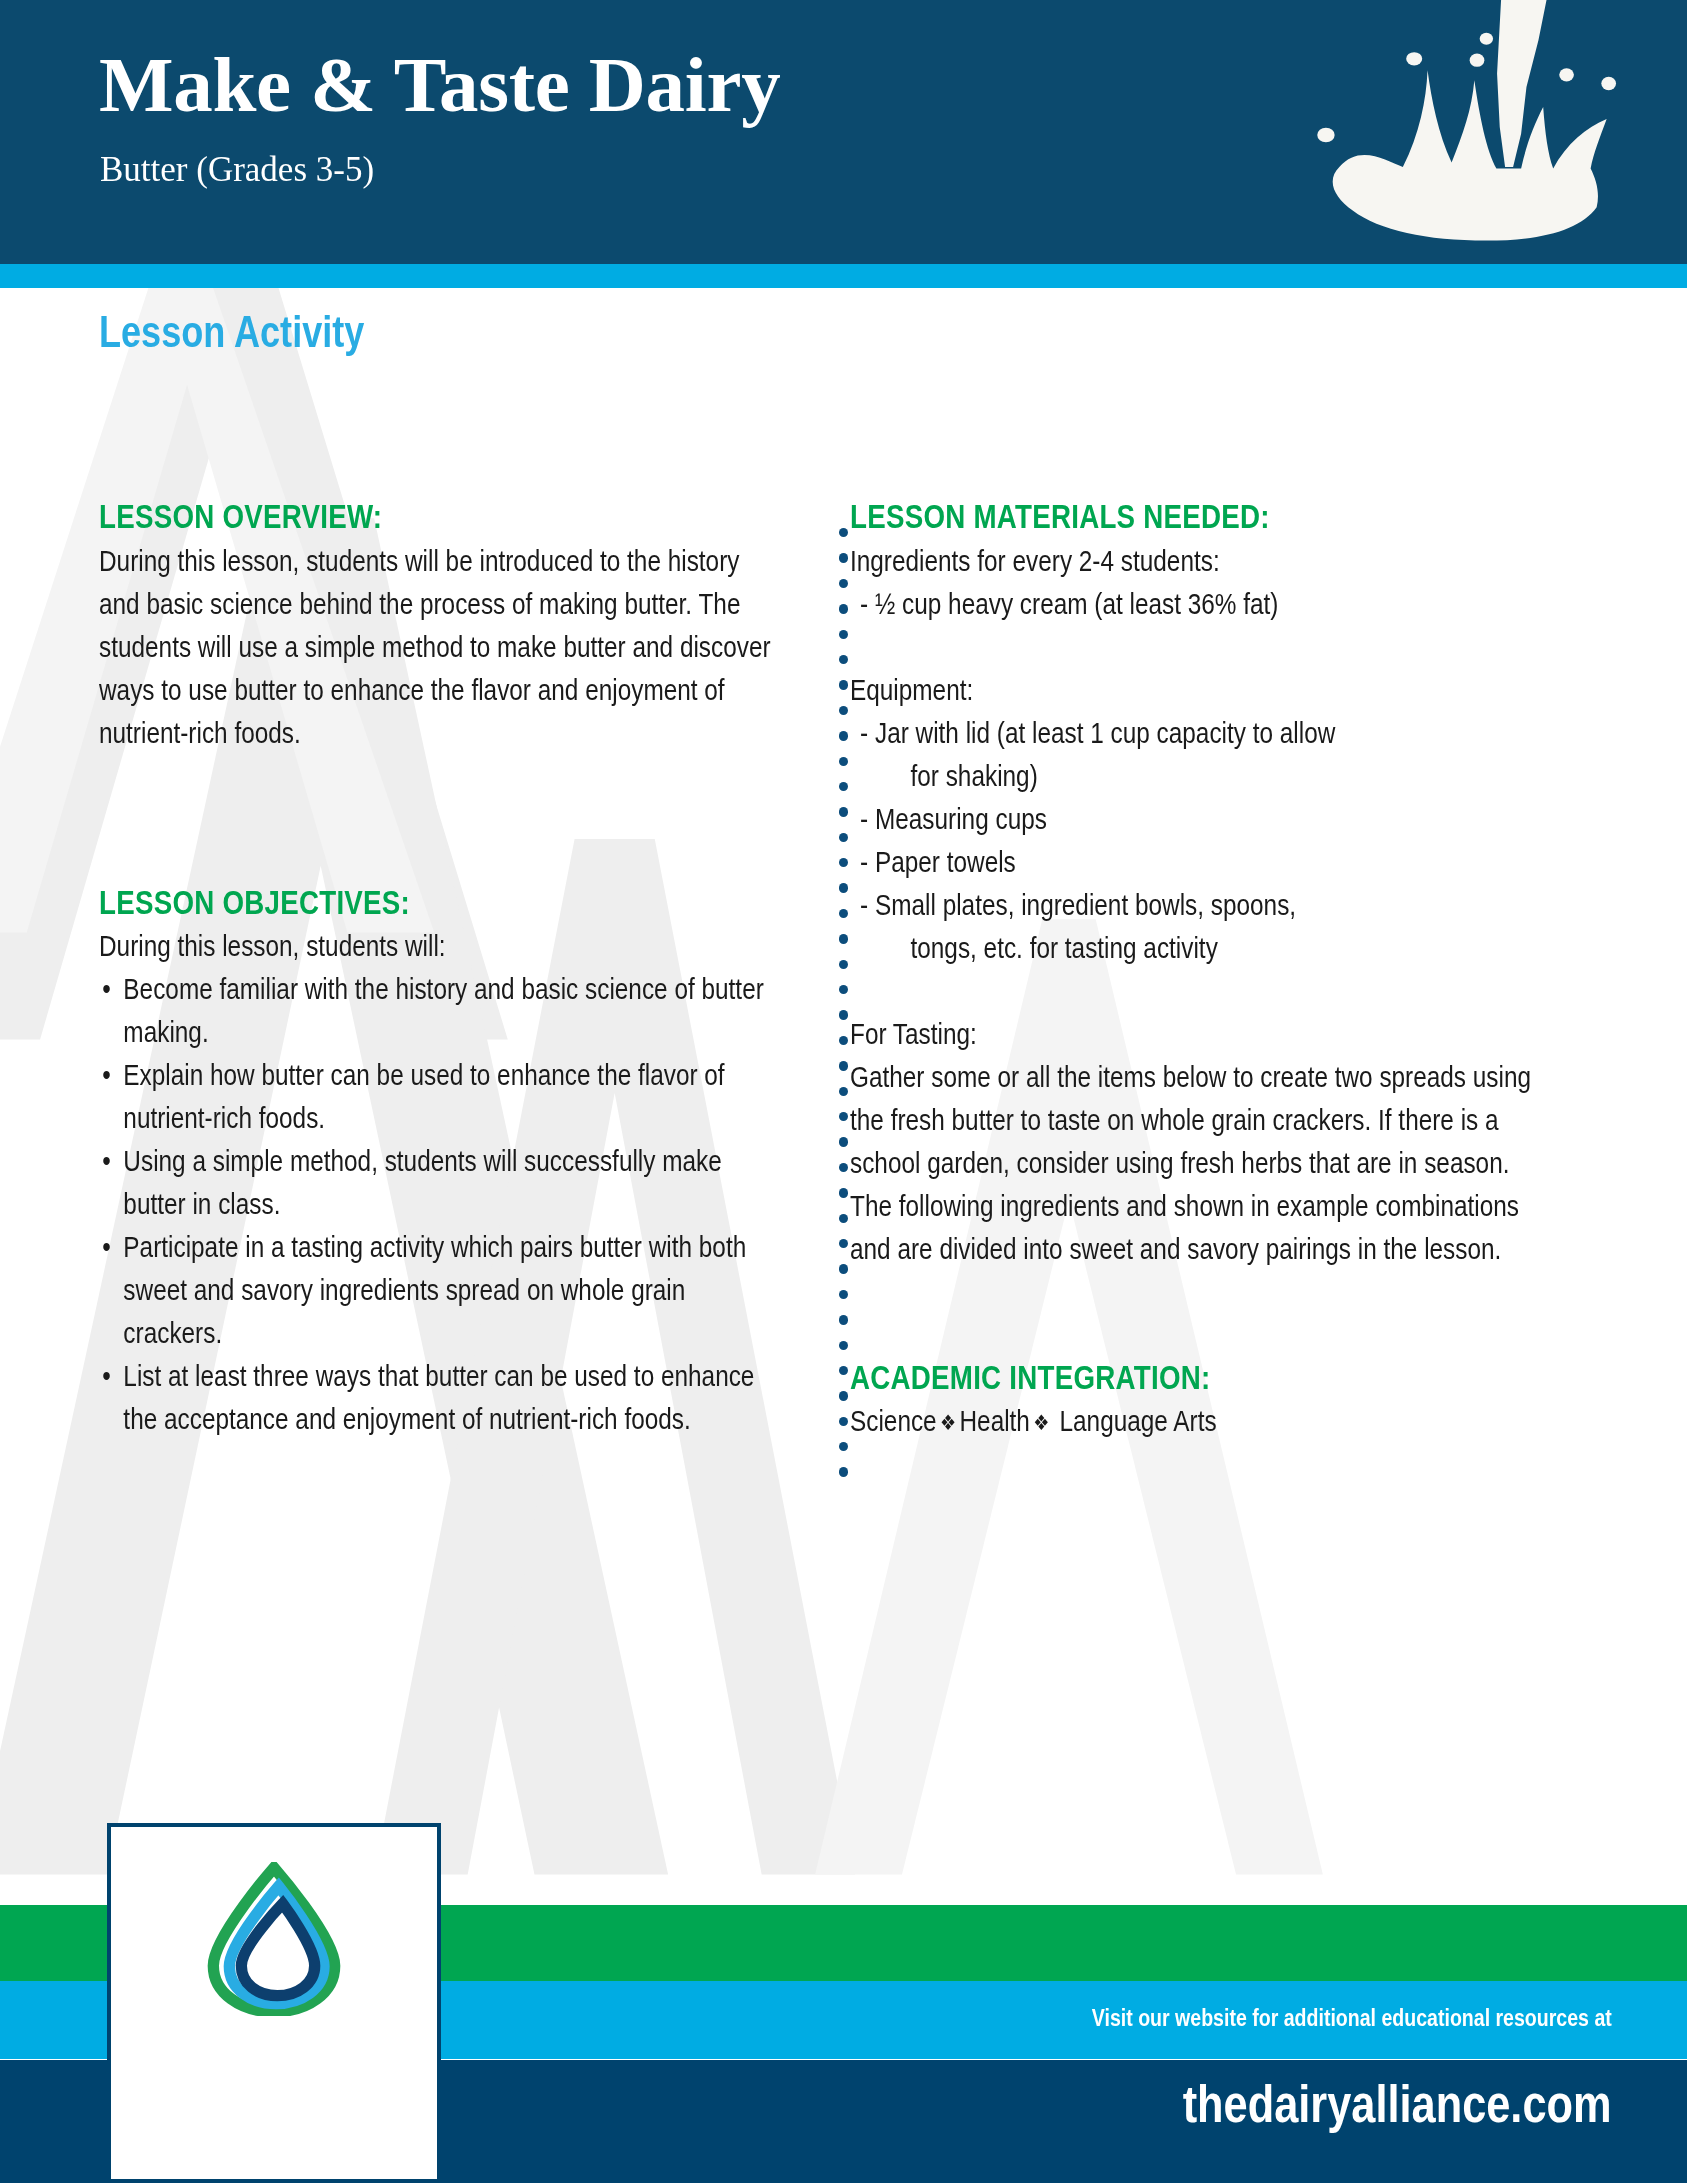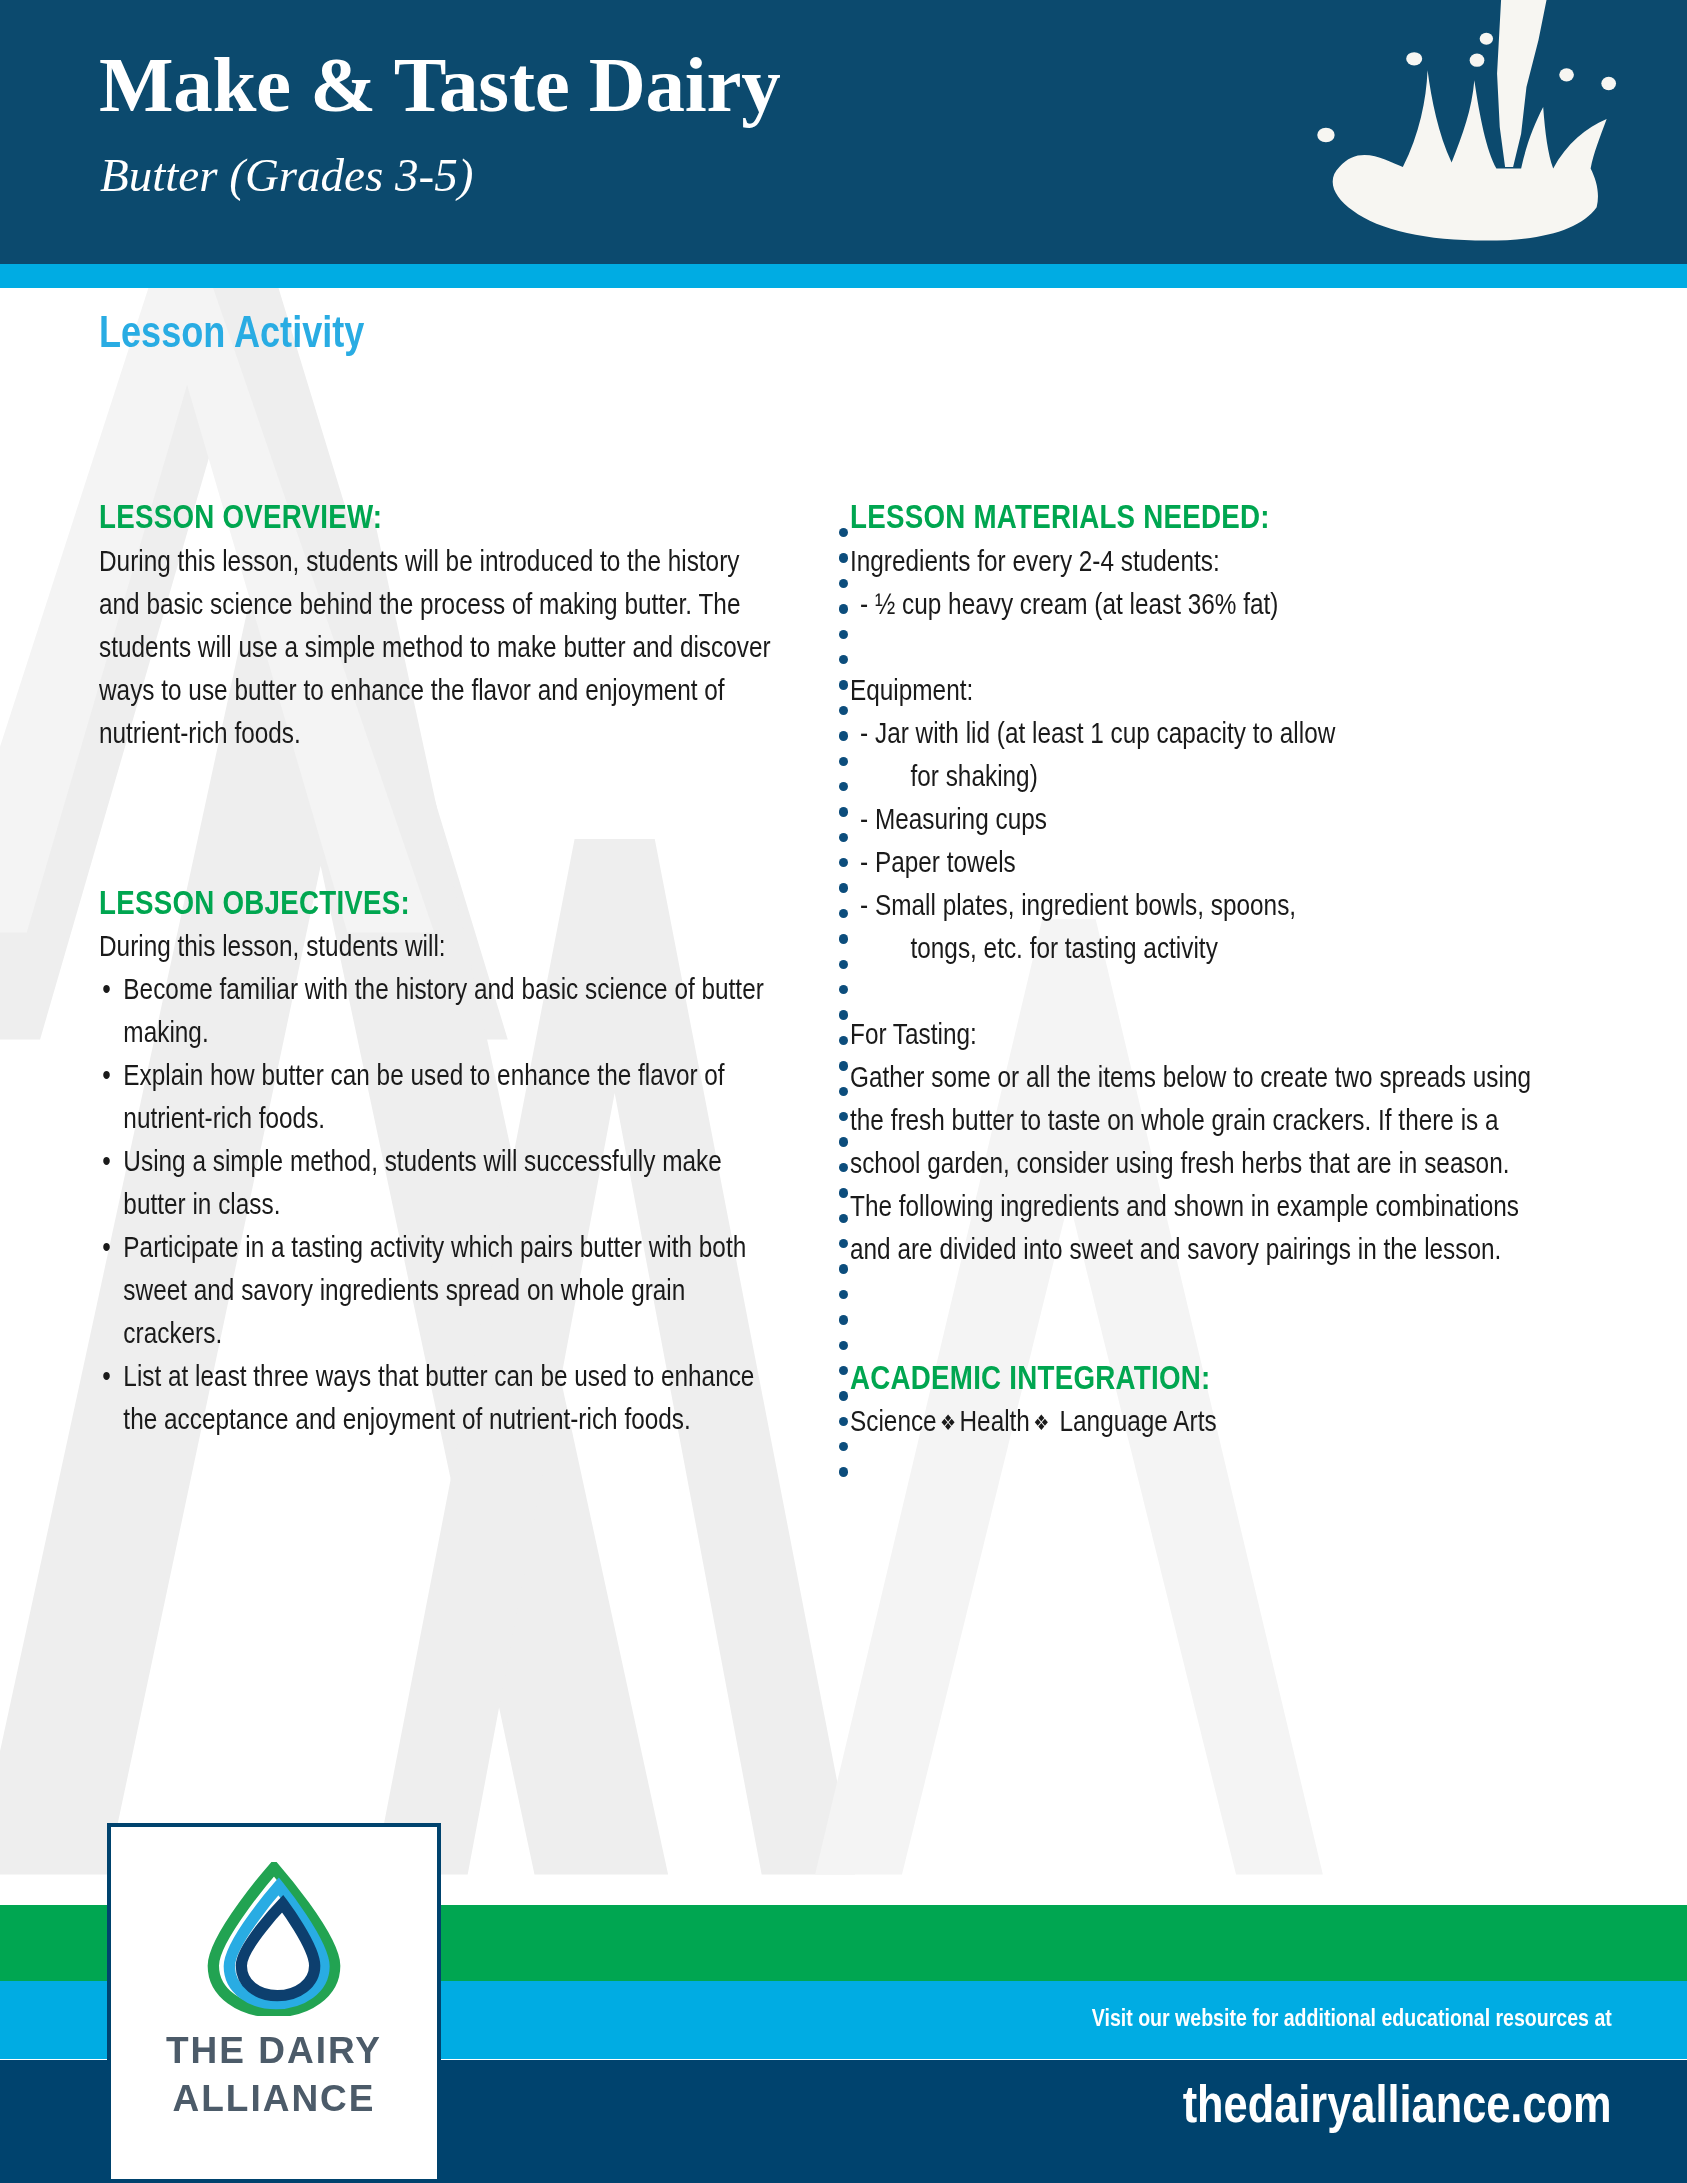--- a/index.html
+++ b/index.html
@@ -40,24 +40,23 @@
     font-size: 79px;
     line-height: 1;
     color: #ffffff;
     letter-spacing: -0.3px;
   }
   .header-subtitle {
     position: absolute;
     left: 100px; top: 152px;
     font-family: "Liberation Serif", serif;
     font-weight: normal;
-    font-size: 47px;
+    font-size: 35px;
     line-height: 1;
     color: #ffffff;
-    font-style: italic;
   }
   .header-splash {
     position: absolute;
     right: 0; top: 0;
     width: 428px; height: 264px;
   }
   .cyan-rule {
     position: absolute;
     left: 0; top: 264px;
     width: 1687px; height: 24px;
@@ -364,20 +363,16 @@
   <a class="footer-url" href="#" style="text-decoration:none">thedairyalliance.com</a>
 
   <div class="logo-box">
     <div class="logo-mark">
       <svg width="140" height="154" viewBox="0 0 210 230" aria-hidden="true">
         <path d="M105 8 C105 8 196 112 196 155 C196 196 155 224 105 224 C55 224 14 196 14 155 C14 112 105 8 105 8 Z" fill="none" stroke="#22a352" stroke-width="17"></path>
         <path d="M112 36 C112 36 180 120 180 156 C180 190 146 212 108 212 C70 212 38 190 38 156 C38 120 112 36 112 36 Z" fill="none" stroke="#29ace3" stroke-width="17"></path>
         <path d="M118 62 C118 62 166 126 166 155 C166 182 140 200 110 200 C80 200 56 182 56 155 C56 126 118 62 118 62 Z" fill="none" stroke="#0d3f6e" stroke-width="17"></path>
       </svg>
     </div>
-    <div class="logo-text">
-      <div>THE DAIRY</div>
-      <div>ALLIANCE</div>
-    </div>
   </div>
 
 </div>
 
 
 </body></html>

